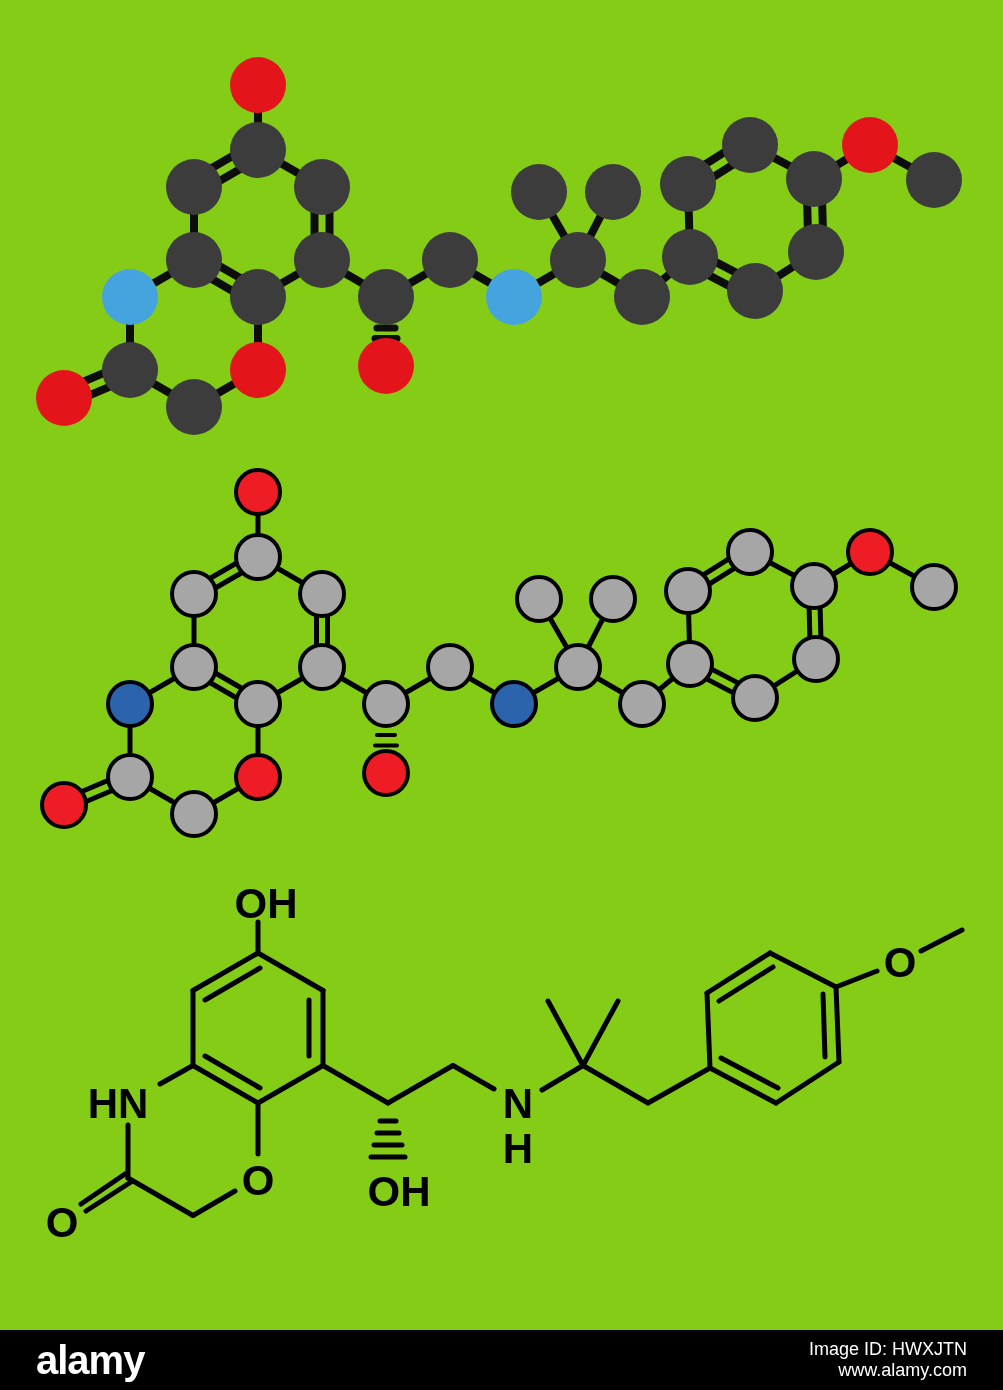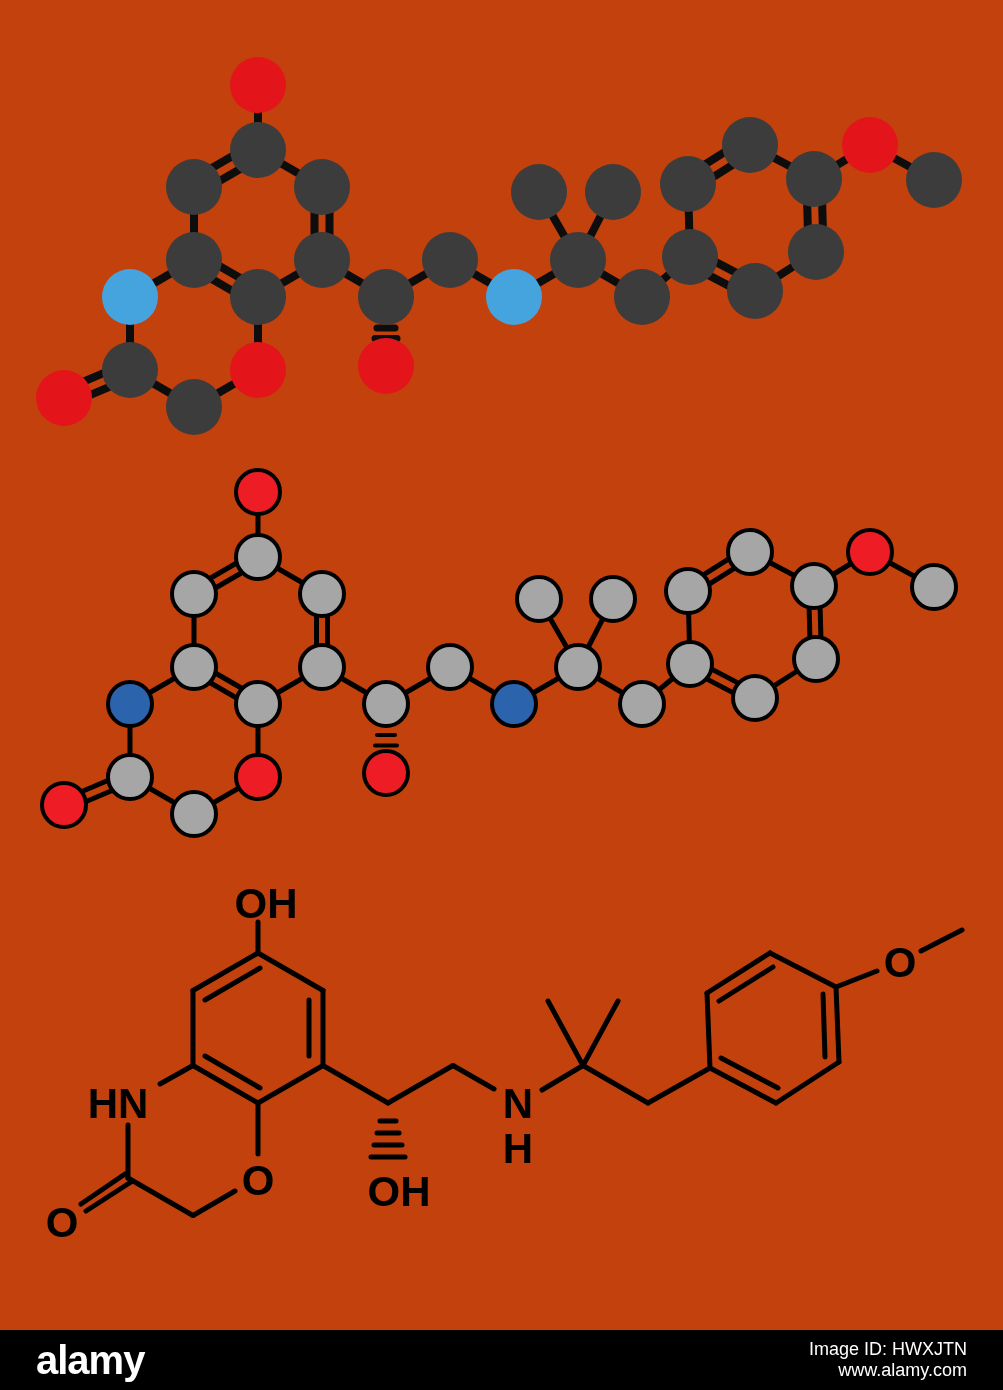--- a/index.html
+++ b/index.html
@@ -1,17 +1,17 @@
 <!DOCTYPE html>
 <html><head>
 <meta charset="utf-8">
 <style>
   html,body{margin:0;padding:0;background:#e9e9e9;}
   .stage{
-    width:1003px;height:1390px;position:relative;background:#c2410c;
+    width:1003px;height:1390px;position:relative;background:#84cc16;
     overflow:hidden;font-family:"Liberation Sans",sans-serif;
     margin:0 auto;
   }
   .mol-canvas{position:absolute;left:0;top:0;}
   .footer{
     position:absolute;left:0;bottom:0;width:1003px;height:60px;
     background:#000;color:#fff;display:flex;align-items:center;
     justify-content:space-between;box-sizing:border-box;padding:5px 36px;
   }
   .brand{

